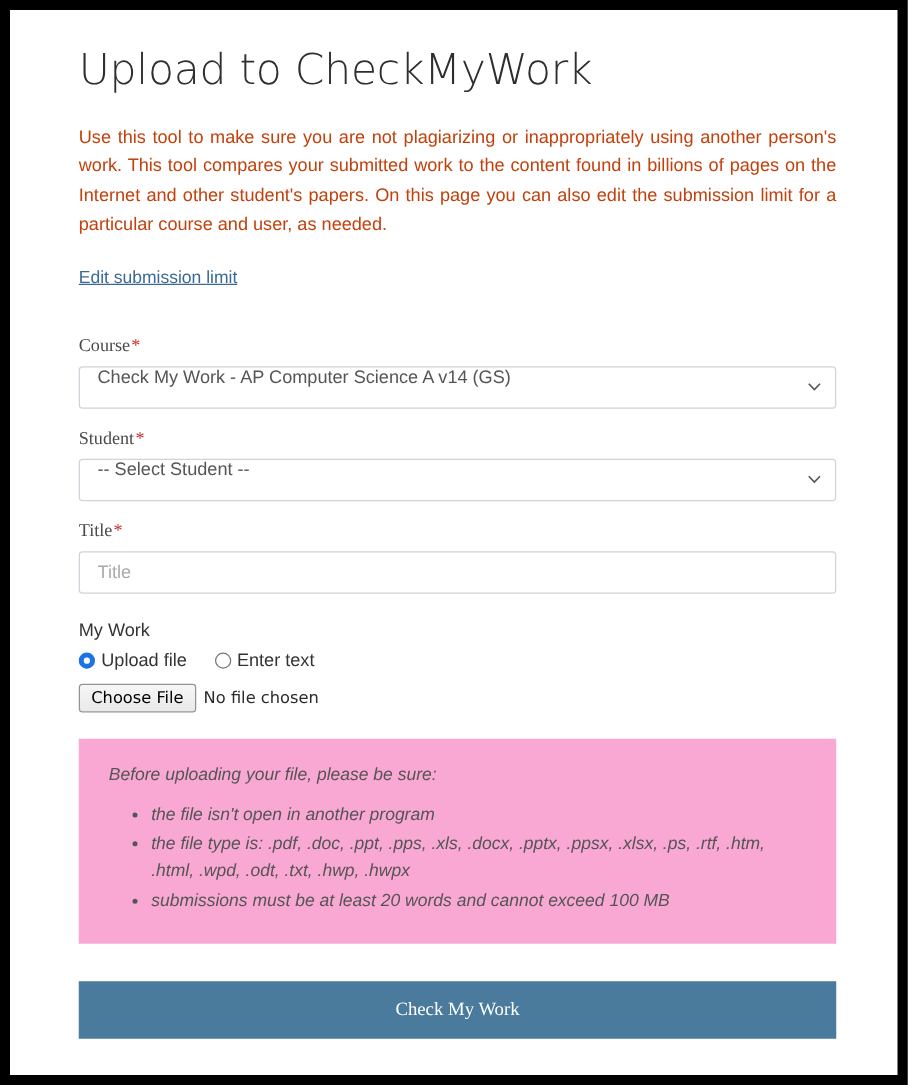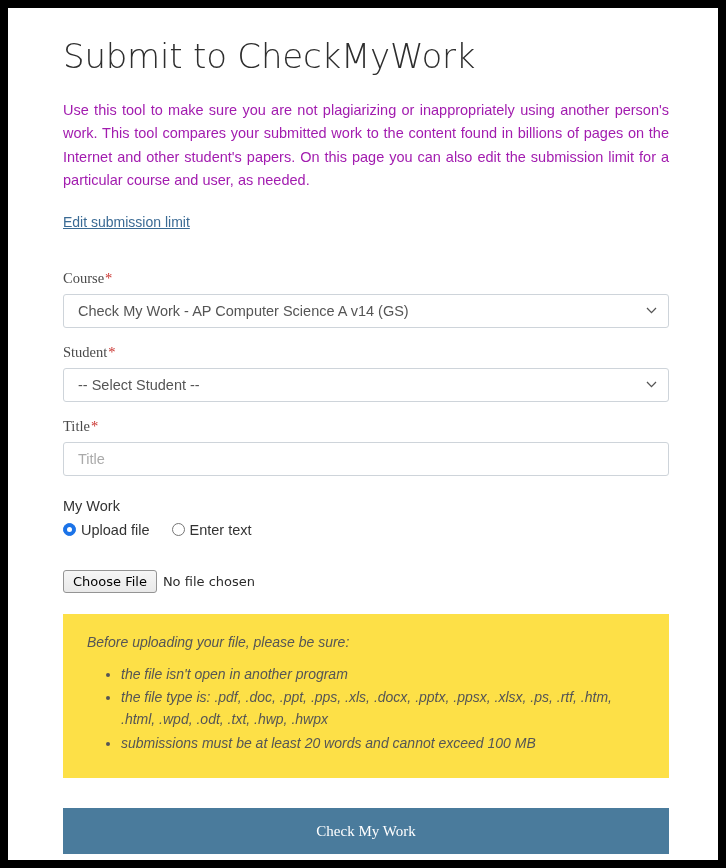--- a/index.html
+++ b/index.html
@@ -30,21 +30,21 @@
     font-weight: 300;
     font-size: 34px;
     line-height: 1.2;
     color: #2e2e2e;
     margin: 0 0 22px 0;
     letter-spacing: -0.2px;
   }
   .intro-text {
     font-size: 14.5px;
     line-height: 1.62;
-    color: #a21caf;
+    color: #c2410c;
     text-align: justify;
     margin: 0 0 20px 0;
     width: 606px;
   }
   .edit-link {
     display: inline-block;
     font-size: 14px;
     color: #3a6a94;
     text-decoration: underline;
     margin-bottom: 40px;
@@ -71,21 +71,21 @@
   .fake-select {
     width: 606px;
     height: 34px;
     border: 1px solid #ced4da;
     border-radius: 3px;
     background: #ffffff;
     font-size: 14.5px;
     color: #555555;
     padding: 0 30px 0 14px;
     display: flex;
-    align-items: center;
+    align-items: flex-start;
     cursor: pointer;
   }
   .chevron {
     position: absolute;
     right: 12px;
     top: 0;
     height: 34px;
     display: flex;
     align-items: center;
     pointer-events: none;
@@ -106,21 +106,21 @@
   .text-input::placeholder { color: #aaaaaa; }
   .mywork-label {
     font-size: 14.5px;
     font-weight: normal;
     color: #333333;
     margin: 22px 0 8px 0;
   }
   .radio-row {
     display: flex;
     gap: 22px;
-    margin-bottom: 32px;
+    margin-bottom: 10px;
   }
   .radio-item {
     display: flex;
     align-items: center;
     gap: 5px;
     font-size: 14.5px;
     color: #333333;
     cursor: pointer;
   }
   .radio-dot {
@@ -161,21 +161,21 @@
     padding: 3px 9px;
     cursor: pointer;
   }
   .no-file-text {
     font-family: "DejaVu Sans", sans-serif;
     font-size: 13px;
     color: #2b2b2b;
   }
   .notice-box {
     width: 606px;
-    background: #fde047;
+    background: #f9a8d4;
     padding: 20px 24px 22px 24px;
     margin-bottom: 30px;
   }
   .notice-head {
     font-size: 14px;
     font-style: italic;
     color: #555555;
     margin: 0 0 14px 0;
   }
   .notice-list {
@@ -202,21 +202,21 @@
     justify-content: center;
     cursor: pointer;
   }
 </style>
 </head>
 <body>
 
 <div class="page-frame">
   <div class="content">
 
-    <h1 class="page-title">Submit to CheckMyWork</h1>
+    <h1 class="page-title">Upload to CheckMyWork</h1>
 
     <p class="intro-text">Use this tool to make sure you are not plagiarizing or inappropriately using another person's work. This tool compares your submitted work to the content found in billions of pages on the Internet and other student's papers. On this page you can also edit the submission limit for a particular course and user, as needed.</p>
 
     <a class="edit-link">Edit submission limit</a>
 
     <div class="field-group">
       <label class="field-label">
         <span>Course</span><span class="req-star">*</span>
       </label>
       <div class="select-wrap">

